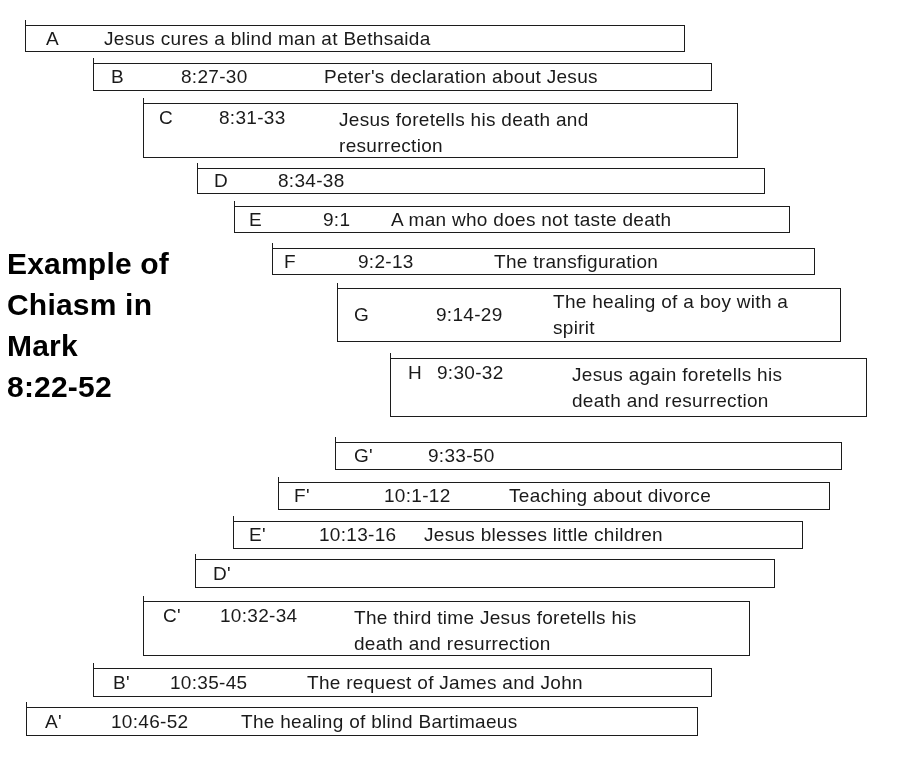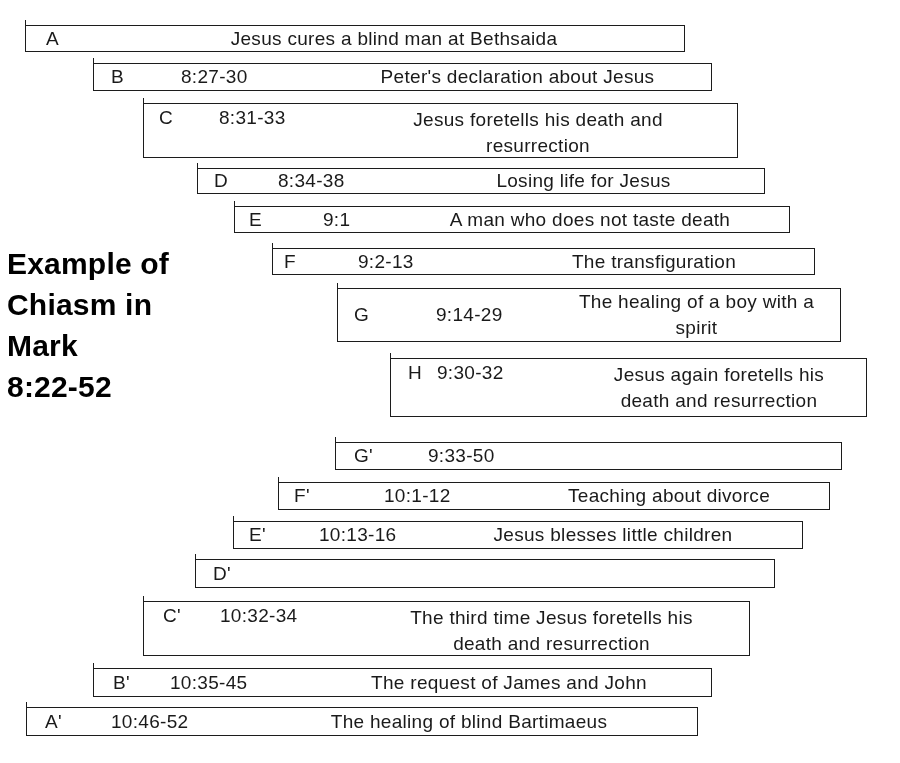--- a/index.html
+++ b/index.html
@@ -54,21 +54,20 @@
     padding-top: 3px;
   }
   .letter, .ref {
     flex: 0 0 auto;
     display: inline-block;
   }
   .desc {
     flex: 1 1 auto;
     white-space: pre-line;
     line-height: 26px;
-    text-align: center;
   }
 </style>
 </head>
 <body>
 
 <div class="canvas">
 
   <div class="title">Example of
 Chiasm in
 Mark
@@ -88,21 +87,20 @@
   <div class="box top-align" style="left:143px; top:103px; width:595px; height:55px; padding-left:15px;">
     <span class="letter" style="width:60px">C</span>
     <span class="ref" style="width:120px">8:31-33</span>
     <span class="desc">Jesus foretells his death and
 resurrection</span>
   </div>
 
   <div class="box" style="left:197px; top:168px; width:568px; height:26px; padding-left:16px;">
     <span class="letter" style="width:64px">D</span>
     <span class="ref" style="width:125px">8:34-38</span>
-    <span class="desc">Losing life for Jesus</span>
   </div>
 
   <div class="box" style="left:234px; top:206px; width:556px; height:27px; padding-left:14px;">
     <span class="letter" style="width:74px">E</span>
     <span class="ref" style="width:68px">9:1</span>
     <span class="desc">A man who does not taste death</span>
   </div>
 
   <div class="box" style="left:272px; top:248px; width:543px; height:27px; padding-left:11px;">
     <span class="letter" style="width:74px">F</span>

